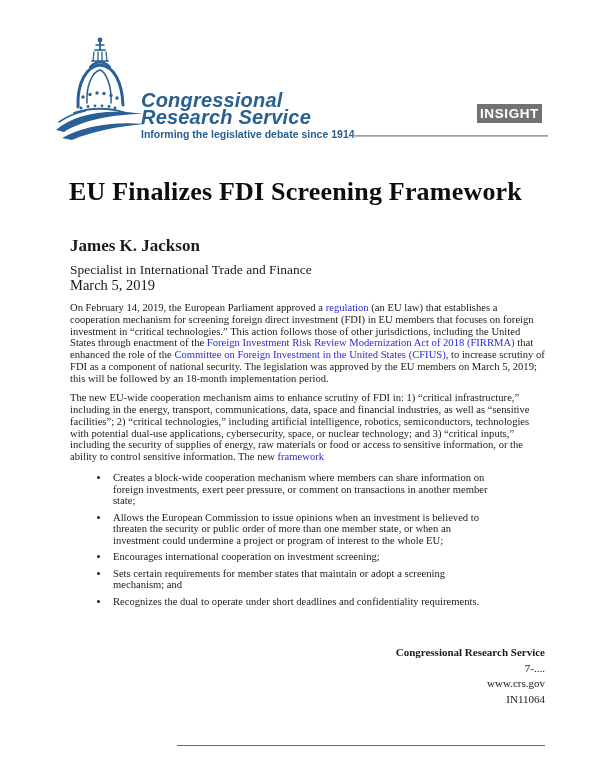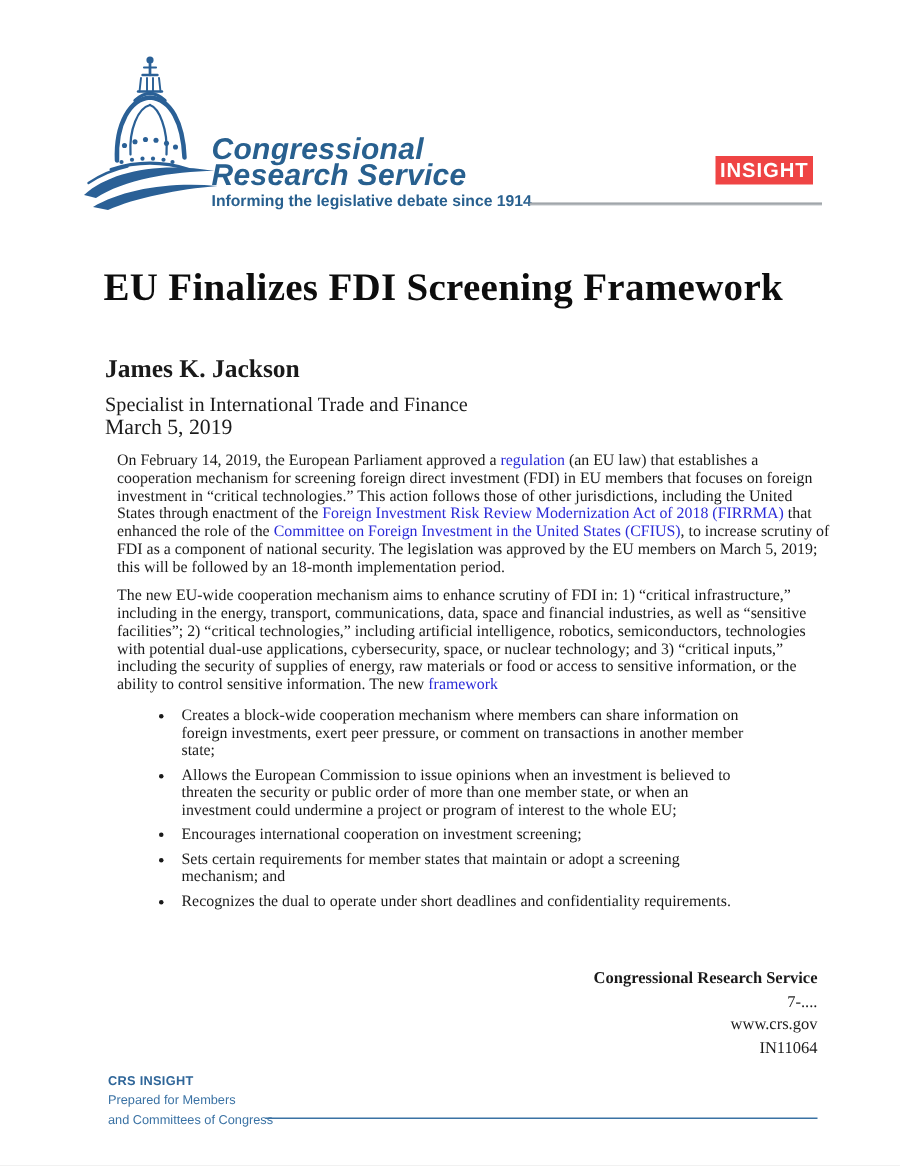--- a/index.html
+++ b/index.html
@@ -20,37 +20,37 @@
     position:absolute;left:141px;top:128px;
     font-family:"Liberation Sans","DejaVu Sans",sans-serif;
     font-weight:600;font-size:10.5px;color:#28608f;white-space:nowrap;
   }
   .header-rule{
     position:absolute;left:353px;top:135px;width:195px;height:2px;
     background:linear-gradient(to bottom,#8f959a,#c2c6c9);
   }
   .insight-badge{
     position:absolute;left:477px;top:104px;width:65px;height:19px;
-    background:#ef4444;color:#ffffff;text-align:center;line-height:19px;
+    background:#737373;color:#ffffff;text-align:center;line-height:19px;
     font-family:"Liberation Sans","DejaVu Sans",sans-serif;
     font-weight:bold;font-size:13.5px;letter-spacing:0.6px;
   }
   
   .doc-title{
     position:absolute;left:69px;top:177px;width:480px;
     font-weight:bold;font-size:26px;line-height:30px;color:#0d0d0d;
     letter-spacing:0.2px;
   }
   .byline{position:absolute;left:70px;top:231px;}
   .author{font-weight:bold;font-size:17px;line-height:16px;margin-top:7px;}
   .author-title{font-size:13.5px;line-height:16px;margin-top:8px;}
   .date{position:absolute;left:70px;top:277px;font-size:14.5px;text-align:right;}
   .body-copy{
     position:absolute;left:70px;top:302px;width:478px;
-    font-size:10.6px;line-height:11.75px;margin-left:8px;
+    font-size:10.6px;line-height:11.75px;
   }
   .body-copy p{margin:0 0 8px 0;}
   .body-copy a{color:#2a2ad8;text-decoration:none;cursor:pointer;}
   .body-copy ul{margin:9px 0 0 0;padding:0 0 0 40px;width:385px;}
   .body-copy li{margin:0 0 4.5px 0;padding-left:3px;}
   
   .footer-right{
     position:absolute;right:55px;top:645px;text-align:right;
     font-size:11px;line-height:15.5px;
   }
@@ -140,20 +140,15 @@
     </ul>
   </div>
 
   <div class="footer-right">
     <div class="org">Congressional Research Service</div>
     <div>7-....</div>
     <div>www.crs.gov</div>
     <div>IN11064</div>
   </div>
 
-  <div class="footer-left">
-    <div class="crs-insight">CRS INSIGHT</div>
-    <div>Prepared for Members</div>
-    <div>and Committees of Congress</div>
-  </div>
   <div class="footer-rule"></div>
 
 </div>
 
 </body></html>

